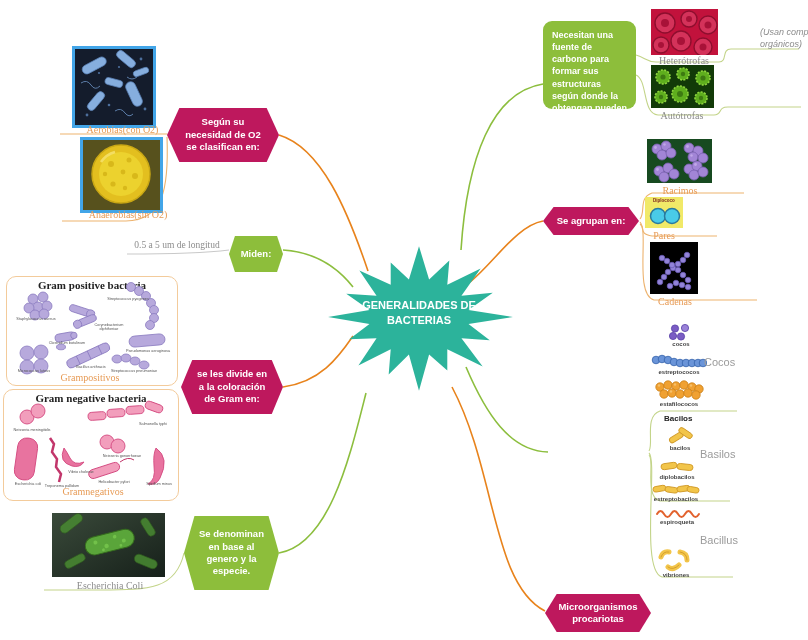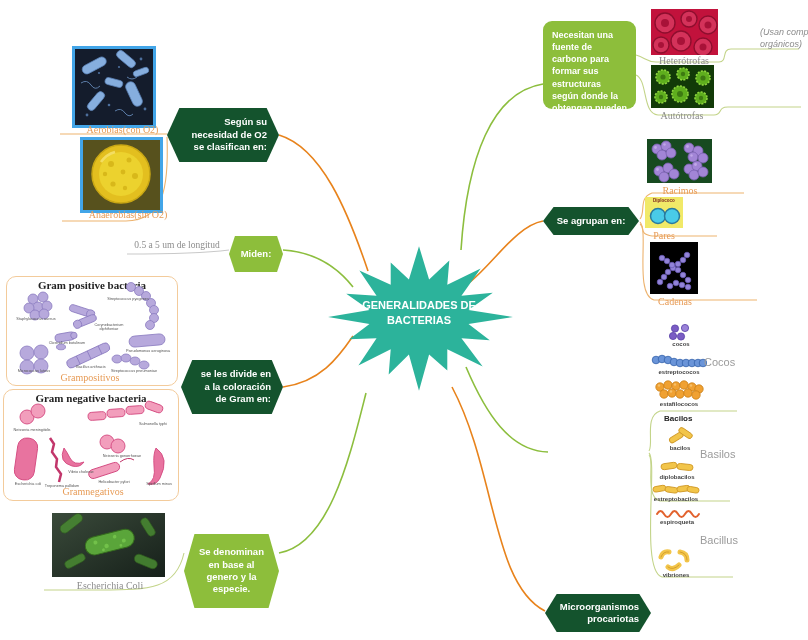--- a/index.html
+++ b/index.html
@@ -8,21 +8,21 @@
   svg.links{position:absolute;left:0;top:0;pointer-events:none;}
   .links path{fill:none;}
   .main-orange{stroke:#E8831C;stroke-width:1.6;}
   .main-green{stroke:#8CBE3E;stroke-width:1.6;}
   .br-orange{stroke:#EDB36F;stroke-width:1.1;}
   .br-green{stroke:#C3D489;stroke-width:1.1;}
   .br-gray{stroke:#C9C9C9;stroke-width:1.1;}
   .hex{position:absolute;display:flex;align-items:center;justify-content:center;
        color:#fff;font-weight:bold;font-size:9.5px;line-height:1.3;text-align:center;
        clip-path:polygon(11% 0,89% 0,100% 50%,89% 100%,11% 100%,0 50%);padding:2px 12px;box-sizing:border-box;}
-  .hex.orange{background:#14532d;text-align:right;}
+  .hex.orange{background:#be185d;}
   .hex.green{background:#8DBE3B;}
   .roundnode{position:absolute;background:#8DBE3B;border-radius:9px;color:#fff;font-weight:bold;
        font-size:9px;line-height:1.35;padding:8px 9px;box-sizing:border-box;}
   .starwrap{position:absolute;left:323px;top:242px;width:192px;height:152px;}
   .starwrap .ctext{position:absolute;inset:0;display:flex;align-items:center;justify-content:center;
        color:#fff;font-weight:bold;font-size:11px;text-align:center;padding:0 28px 10px 28px;line-height:1.4;}
   .lbl{position:absolute;font-size:10px;text-align:center;line-height:1.2;font-family:Liberation Serif, serif;}
   .olbl{color:#E79B56;}
   .glbl{color:#8C8C8C;}
   .note{position:absolute;font-size:9px;color:#8C8C8C;line-height:1.35;}
@@ -214,21 +214,21 @@
     <span class="sp" style="left:126px;top:32px;width:46px;">Salmonella typhi</span>
     <span class="sp" style="left:56px;top:80px;width:42px;">Vibrio cholerae</span>
     <span class="sp" style="left:4px;top:92px;width:40px;">Escherichia coli</span>
     <span class="sp" style="left:38px;top:94px;width:40px;">Treponema pallidum</span>
     <span class="sp" style="left:86px;top:90px;width:48px;">Helicobacter pylori</span>
     <span class="sp" style="left:94px;top:64px;width:48px;">Neisseria gonorrhoeae</span>
     <span class="sp" style="left:136px;top:92px;width:38px;">Spirillum minus</span>
   </div>
   <div class="lbl olbl" style="left:28px;top:486px;width:130px;">Gramnegativos</div>
 
-  <div class="hex green" style="left:184px;top:516px;width:95px;height:74px;margin-top:18px;">Se denominan en base al genero y la especie.</div>
+  <div class="hex green" style="left:184px;top:516px;width:95px;height:74px;">Se denominan en base al genero y la especie.</div>
   <div class="img-box" style="left:52px;top:513px;width:113px;height:64px;">
     <svg width="113" height="64">
       <defs>
         <linearGradient id="ecbg" x1="0" y1="0" x2="1" y2="1">
           <stop offset="0" stop-color="#3A4A3A"></stop>
             <stop offset="1" stop-color="#16201A"></stop>
         </linearGradient>
         <filter id="blur1">
             <feGaussianBlur stdDeviation="0.7"></feGaussianBlur>
           </filter>

